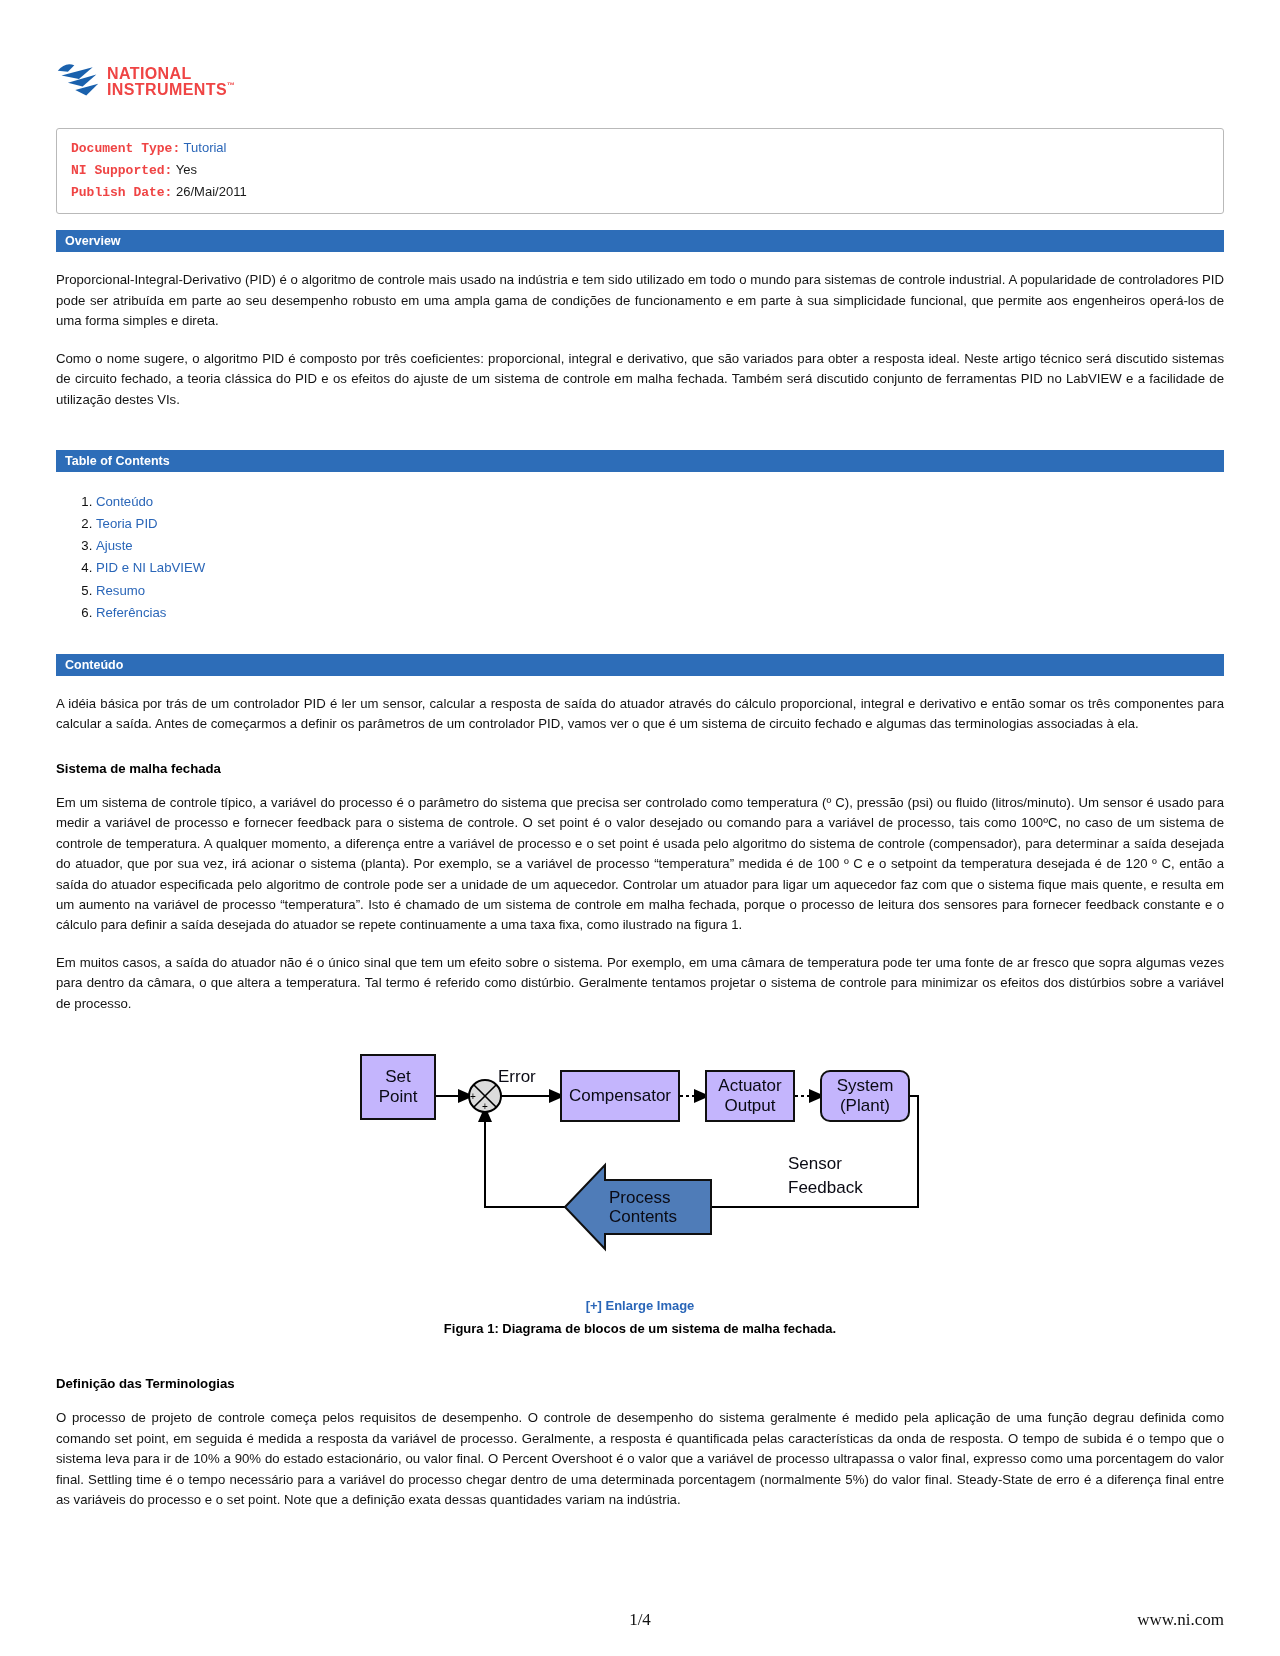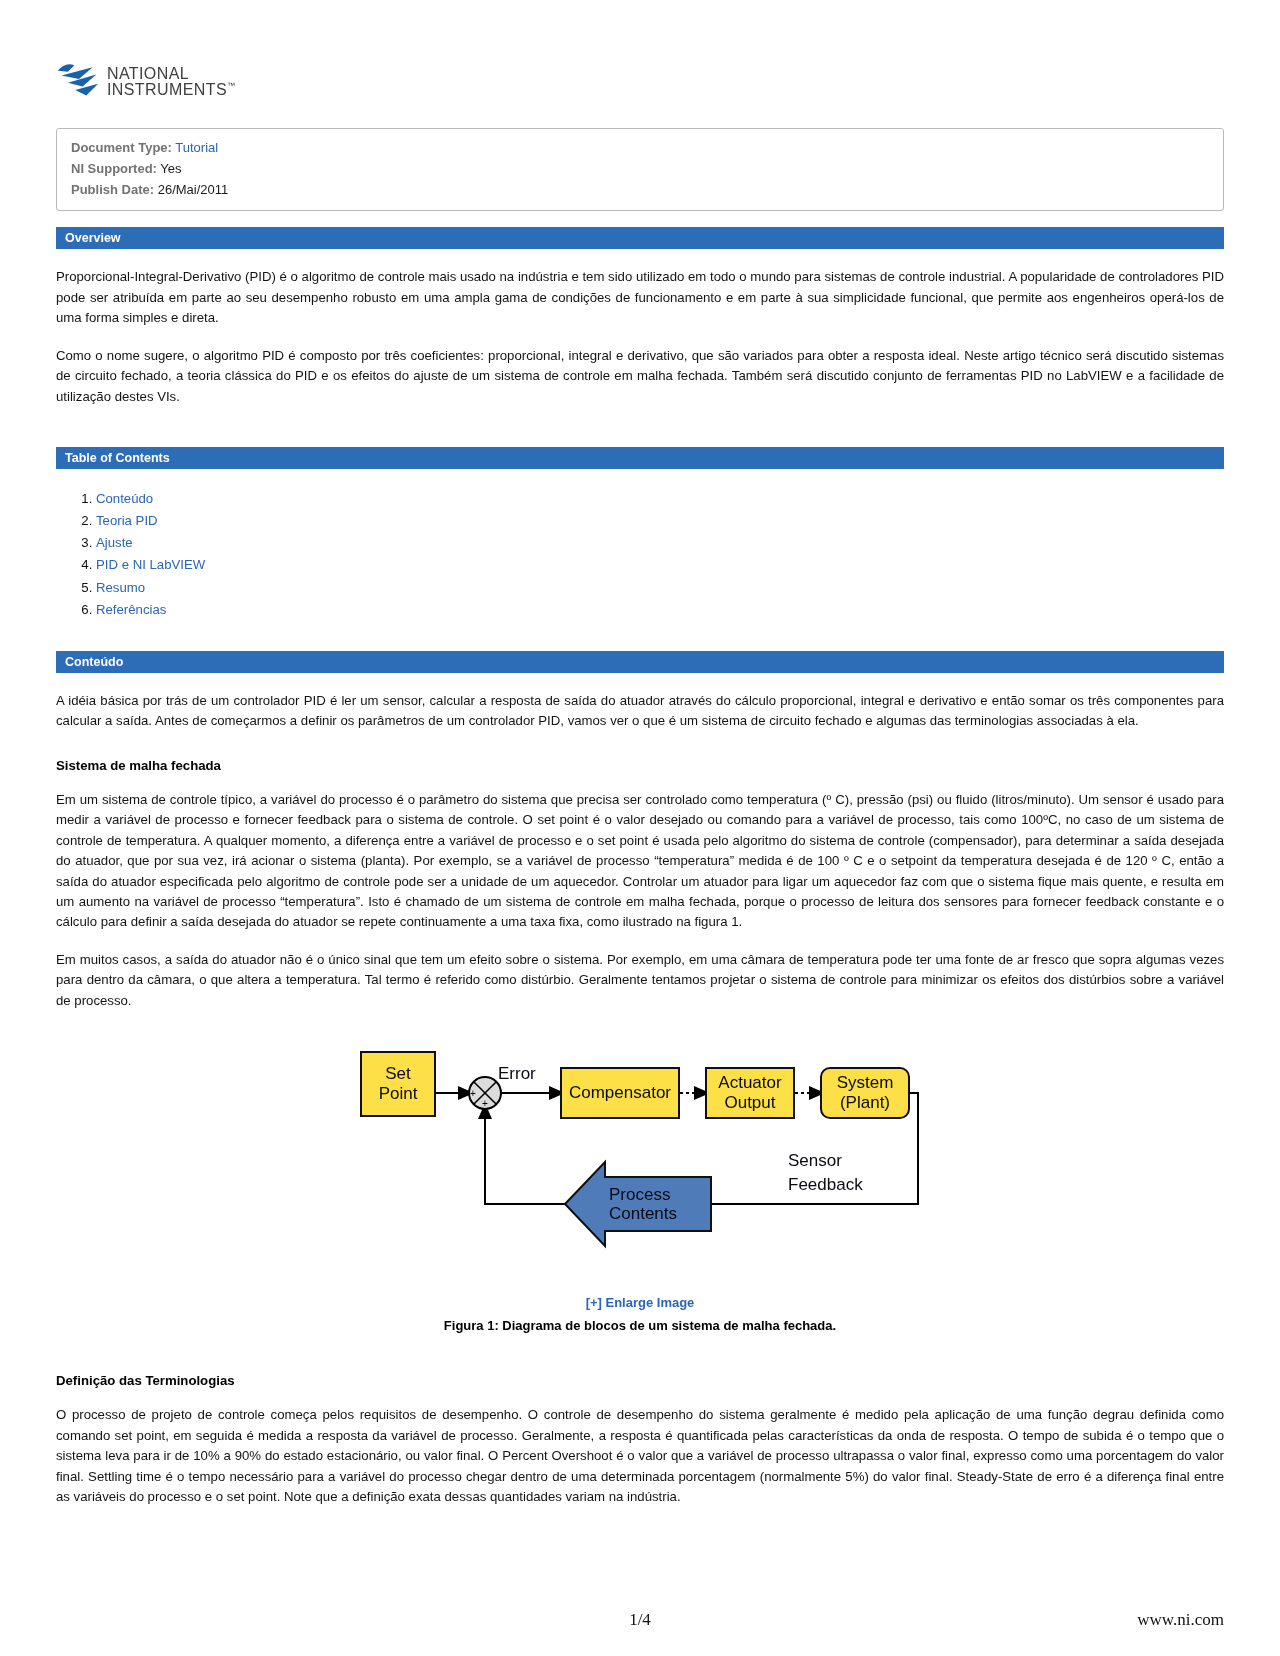--- a/index.html
+++ b/index.html
@@ -3,47 +3,47 @@
 <meta charset="utf-8">
 <style>
   * { margin:0; padding:0; box-sizing:border-box; }
   html,body { background:#ffffff; }
   body { font-family:"Liberation Sans","DejaVu Sans",sans-serif; color:#1a1a1a; }
   .page { width:1280px; min-height:1656px; margin:0 auto; padding:60px 56px 26px; background:#fff;
           display:flex; flex-direction:column; }
 
   
   .logo { display:flex; align-items:center; gap:7px; margin-bottom:24px; }
-  .logo-text { font-weight:normal; font-size:16px; line-height:1.02; letter-spacing:.4px; color:#404040; }
+  .logo-text { font-weight:bold; font-size:16px; line-height:1.02; letter-spacing:.4px; color:#ef4444; }
   .logo-text .tm { font-size:8px; vertical-align:top; }
 
   
   .meta-box { border:1px solid #b9b9b9; border-radius:3px; padding:9px 14px 10px; font-size:13px;
               line-height:1.6; margin-bottom:16px; }
-  .meta-box b { color:#737373; }
+  .meta-box b { color:#ef4444;font-family:Liberation Mono, monospace; }
   .meta-box a { color:#2a66b8; text-decoration:none; }
 
   h1 { font-size:27px; color:#111; margin:8px 0 14px; }
 
   .bar { background:#2d6db8; color:#fff; font-size:12.5px; font-weight:bold; padding:4px 9px; }
   .bar + p { margin-top:18px; }
 
   p { font-size:13.2px; line-height:1.55; text-align:justify; margin-top:17px; color:#141414; }
   .gap-lg { margin-top:40px; }
 
   .toc { margin:18px 0 30px 40px; font-size:13.2px; line-height:1.6; color:#111; }
   .toc li { margin:1px 0; }
   a.link { color:#2a66b8; text-decoration:none; cursor:pointer; }
 
   h3 { font-size:13.2px; font-weight:bold; color:#000; margin:26px 0 0; }
 
   
   .diagram { position:relative; width:560px; height:210px; margin:40px auto 8px; font-size:17px; color:#0a0a14; }
   .diagram svg.wires { position:absolute; left:0; top:0; }
-  .dbox { position:absolute; background:#fde047; border:2px solid #101010; display:flex; align-items:center;
+  .dbox { position:absolute; background:#c4b5fd; border:2px solid #101010; display:flex; align-items:center;
           justify-content:center; text-align:center; line-height:1.18; padding:0 2px; }
   .dbox.set-point   { left:0;    top:9;  width:76px;  height:66px; }
   .dbox.compensator { left:200px; top:16px; width:120px; height:52px; }
   .dbox.actuator    { left:345px; top:16px; width:90px;  height:52px; }
   .dbox.system      { left:460px; top:16px; width:90px;  height:52px;border-radius:10px; }
   .dlabel { position:absolute; text-align:left; line-height:1.4; }
   .dlabel.error  { left:138px; top:11px; width:66px; }
   .dlabel.sensor { left:428px; top:98px; width:140px; }
   .dlabel.process { left:249px; top:127px; width:100px; height:52px; display:flex; align-items:center;
                     justify-content:center; line-height:1.15; }

